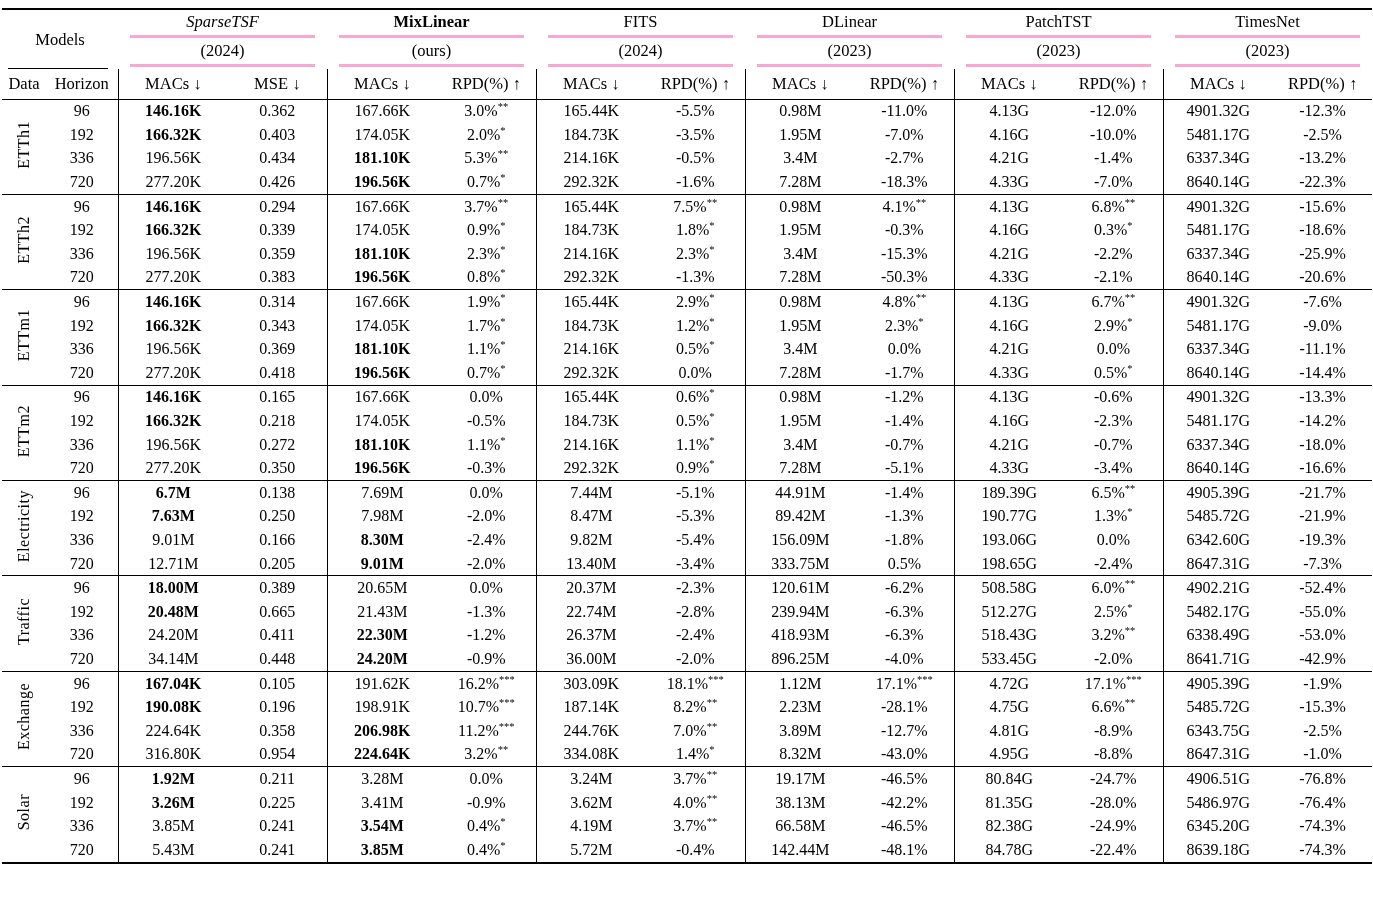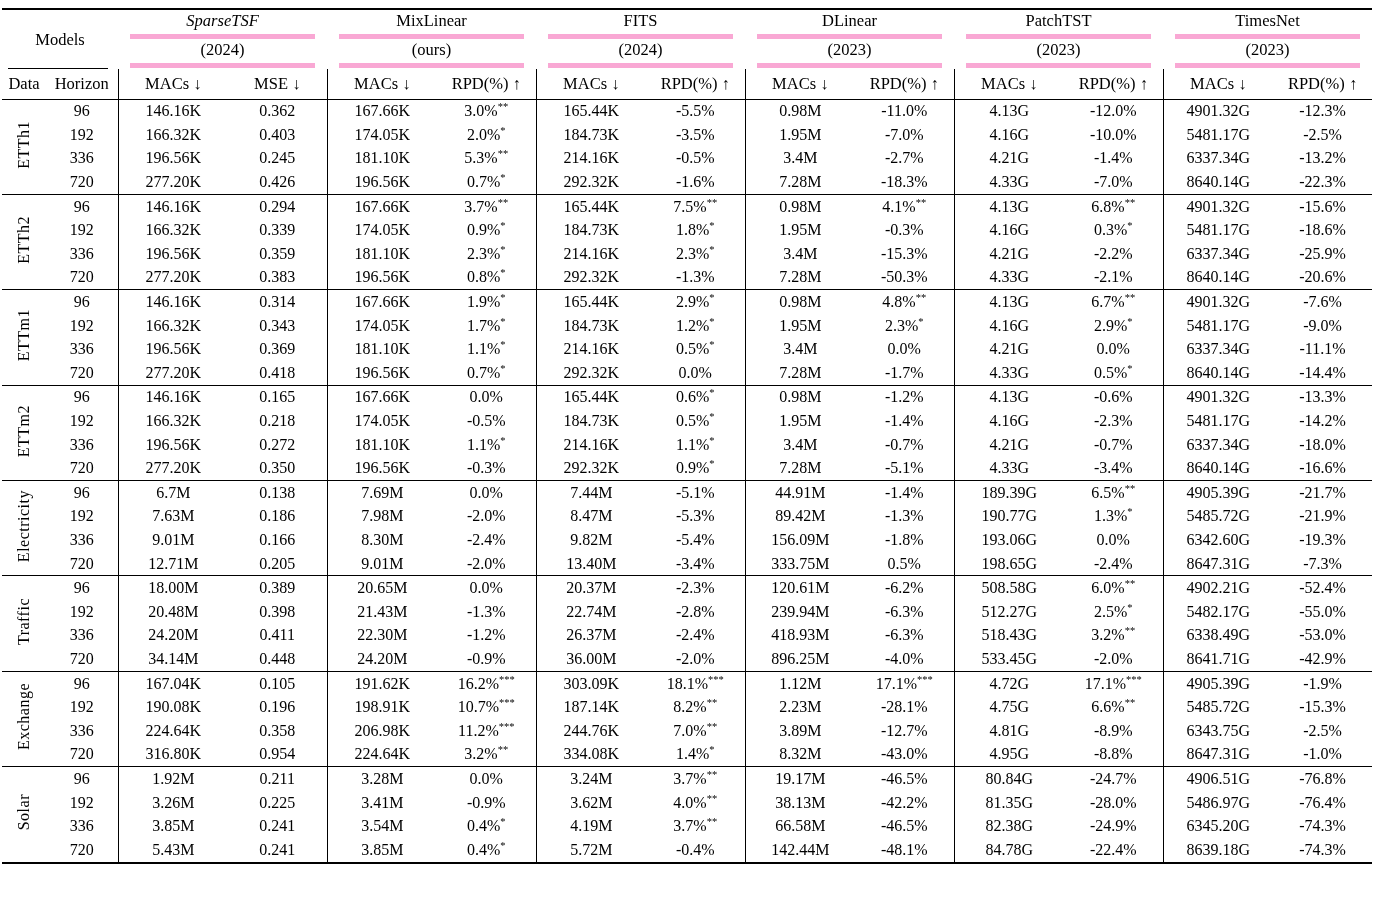--- a/index.html
+++ b/index.html
@@ -5,27 +5,27 @@
   html,body{margin:0;padding:0;background:#ffffff;}
   body{width:1373px;height:905px;overflow:hidden;font-family:"Liberation Serif","DejaVu Serif",serif;color:#000;}
   .page{padding:8px 2px 0 2px;}
   table{border-collapse:collapse;width:1369px;table-layout:fixed;border-top:2.4px solid #000;border-bottom:2.4px solid #000;}
   th,td{font-weight:normal;padding:0 2px;text-align:center;vertical-align:middle;}
   thead tr{height:30px;}
   thead{border-bottom:1.6px solid #000;}
   tbody{border-top:1.2px solid #000;}
   tbody td,tbody th{height:23.6px;font-size:16px;}
   .hdr{font-size:16.5px;margin-left:48px;}
-  .cmid{border-bottom:5px solid #f9a8d4;margin:0 10px;padding-bottom:3px;}
+  .cmid{border-bottom:3px solid #f9a8d4;margin:0 10px;padding-bottom:3px;}
   .models-cell{position:relative;}
   .models-rule{position:absolute;bottom:0;left:6px;right:10px;border-bottom:1px solid #000;}
   .m-italic{font-style:italic;}
-  .m-bold{font-weight:normal;}
+  .m-bold{font-weight:bold;}
   .gstart{border-left:1px solid #000;}
-  .bold{font-weight:normal;}
+  .bold{font-weight:bold;}
   .ds-cell{width:44px;}
   .rot{writing-mode:vertical-rl;transform:rotate(180deg);font-size:16px;letter-spacing:.5px;display:inline-block;}
   sup{font-size:10.5px;line-height:0;}
 </style>
 </head>
 <body>
 
 <div class="page">
   <table>
     <colgroup>
@@ -135,21 +135,21 @@
           <td class="gstart">1.95M</td>
           <td class="">-7.0%</td>
           <td class="gstart">4.16G</td>
           <td class="">-10.0%</td>
           <td class="gstart">5481.17G</td>
           <td class="">-2.5%</td>
         </tr>
         <tr>
           <td>336</td>
           <td class="gstart">196.56K</td>
-          <td class="">0.245</td>
+          <td class="">0.434</td>
           <td class="gstart bold">181.10K</td>
           <td class="">5.3%<sup>**</sup></td>
           <td class="gstart">214.16K</td>
           <td class="">-0.5%</td>
           <td class="gstart">3.4M</td>
           <td class="">-2.7%</td>
           <td class="gstart">4.21G</td>
           <td class="">-1.4%</td>
           <td class="gstart">6337.34G</td>
           <td class="">-13.2%</td>
@@ -372,21 +372,21 @@
           <td class="gstart">44.91M</td>
           <td class="">-1.4%</td>
           <td class="gstart">189.39G</td>
           <td class="">6.5%<sup>**</sup></td>
           <td class="gstart">4905.39G</td>
           <td class="">-21.7%</td>
         </tr>
         <tr>
           <td>192</td>
           <td class="gstart bold">7.63M</td>
-          <td class="">0.186</td>
+          <td class="">0.250</td>
           <td class="gstart">7.98M</td>
           <td class="">-2.0%</td>
           <td class="gstart">8.47M</td>
           <td class="">-5.3%</td>
           <td class="gstart">89.42M</td>
           <td class="">-1.3%</td>
           <td class="gstart">190.77G</td>
           <td class="">1.3%<sup>*</sup></td>
           <td class="gstart">5485.72G</td>
           <td class="">-21.9%</td>
@@ -435,21 +435,21 @@
           <td class="gstart">120.61M</td>
           <td class="">-6.2%</td>
           <td class="gstart">508.58G</td>
           <td class="">6.0%<sup>**</sup></td>
           <td class="gstart">4902.21G</td>
           <td class="">-52.4%</td>
         </tr>
         <tr>
           <td>192</td>
           <td class="gstart bold">20.48M</td>
-          <td class="">0.398</td>
+          <td class="">0.665</td>
           <td class="gstart">21.43M</td>
           <td class="">-1.3%</td>
           <td class="gstart">22.74M</td>
           <td class="">-2.8%</td>
           <td class="gstart">239.94M</td>
           <td class="">-6.3%</td>
           <td class="gstart">512.27G</td>
           <td class="">2.5%<sup>*</sup></td>
           <td class="gstart">5482.17G</td>
           <td class="">-55.0%</td>

